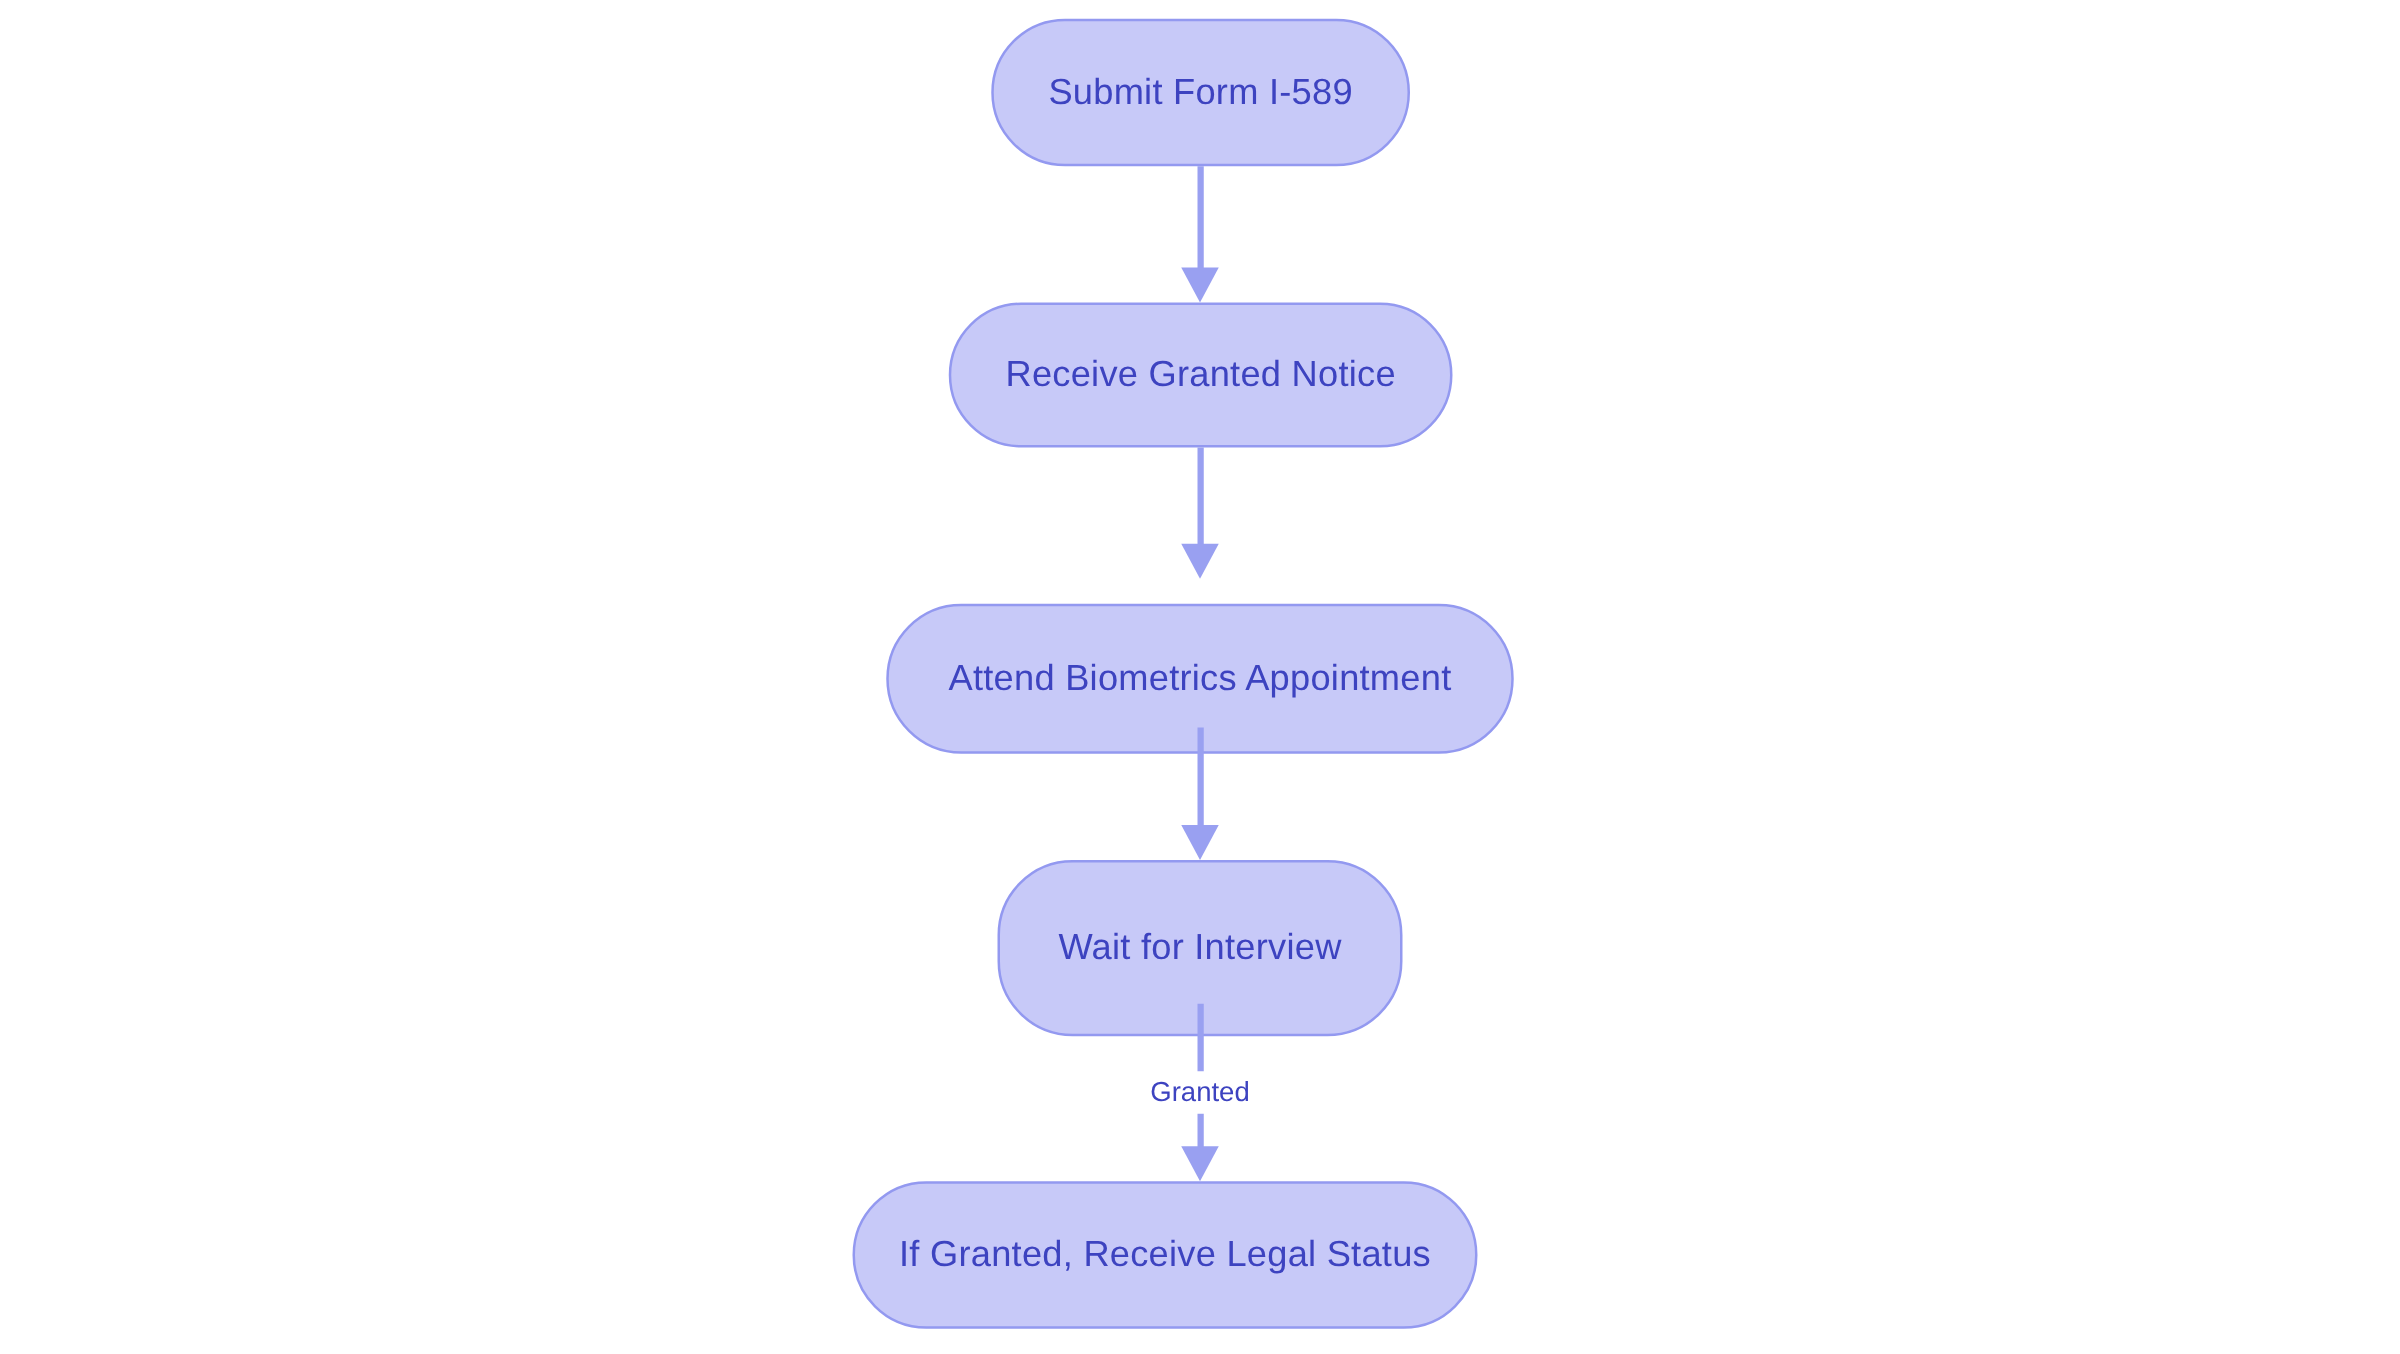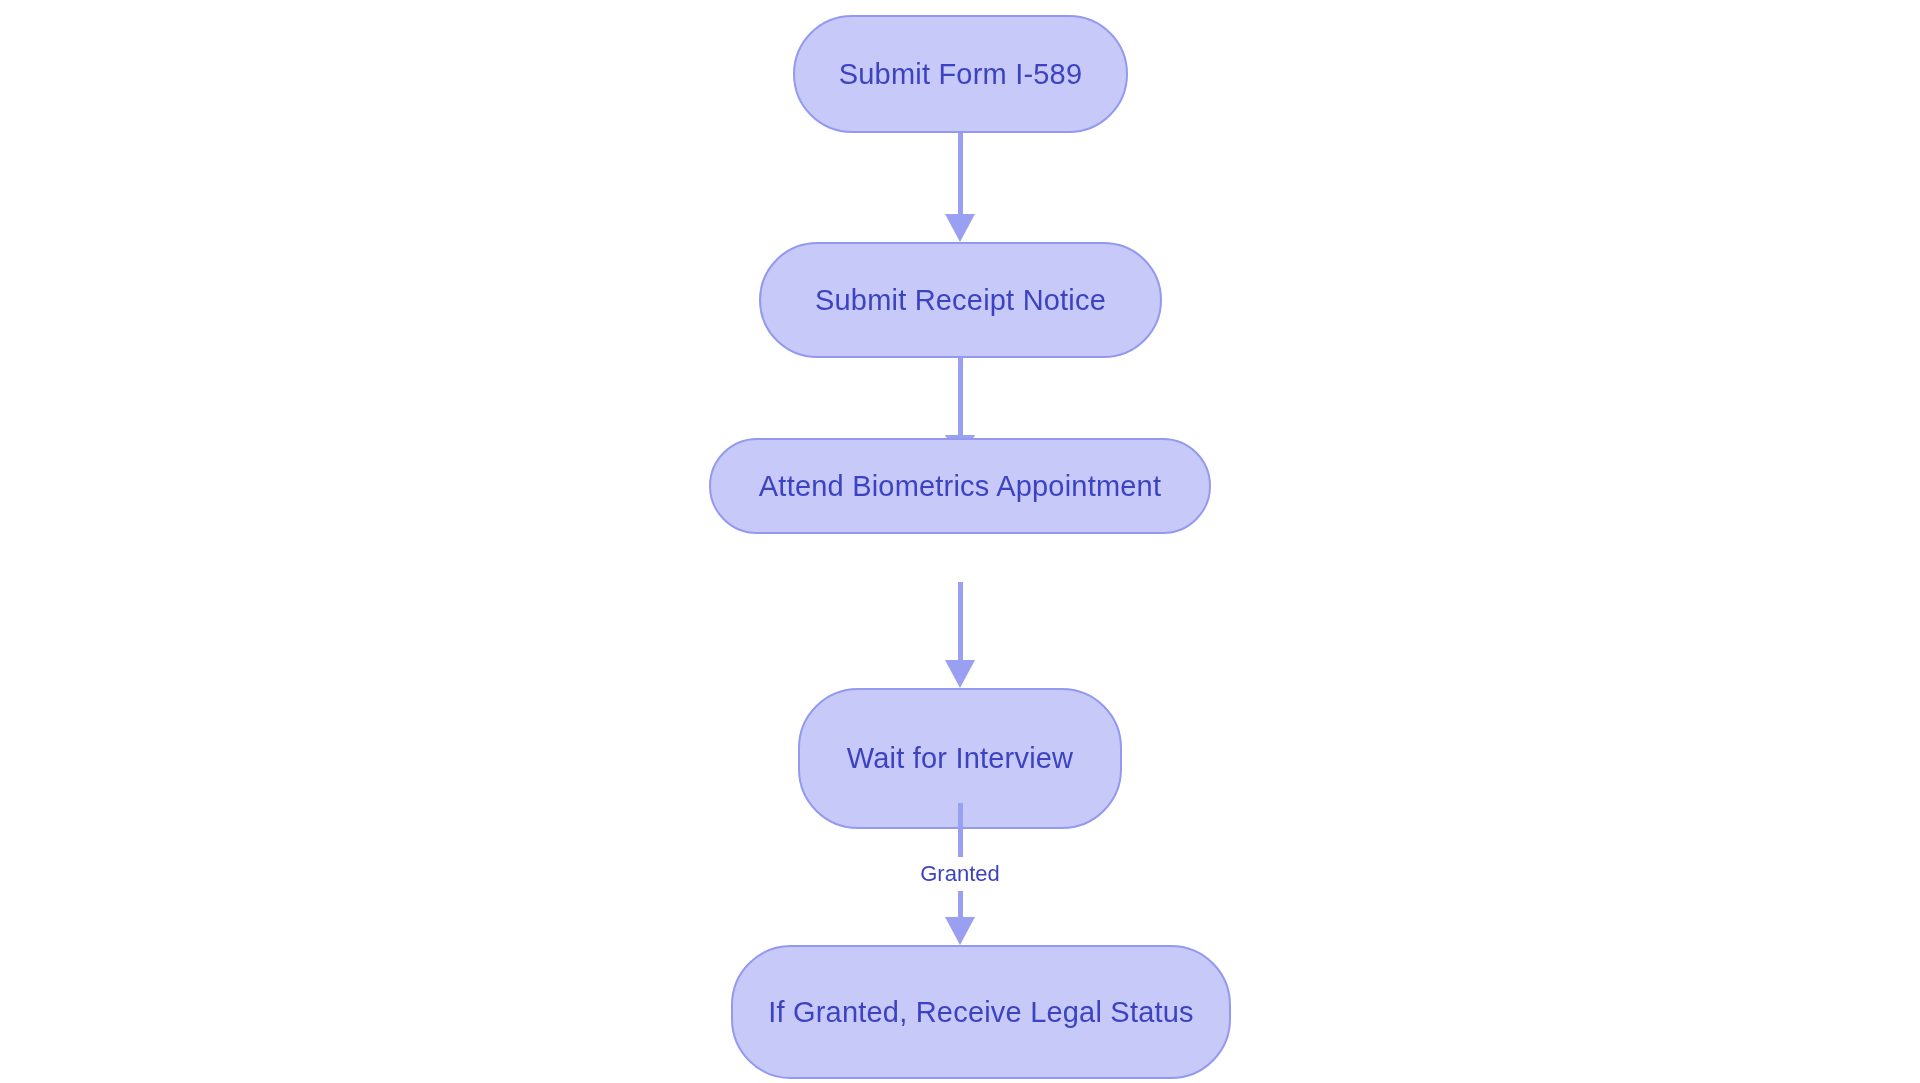--- a/index.html
+++ b/index.html
@@ -33,23 +33,23 @@
     border: 2px solid var(--node-border);
     background: var(--node-fill);
     color: var(--node-text);
     font-size: 29px;
     letter-spacing: 0.2px;
     text-align: center;
     white-space: nowrap;
   }
   .node-1 { left: 793px; top: 15px;  width: 335px; height: 118px; }
   .node-2 { left: 759px; top: 242px; width: 403px; height: 116px; }
-  .node-3 { left: 709px; top: 438px; width: 502px; height: 96px; }
+  .node-3 { left: 709px; top: 483px; width: 502px; height: 120px; }
   .node-4 { left: 798px; top: 688px; width: 324px; height: 141px; }
-  .node-5 { left: 731px; top: 945px; width: 500px; height: 134px; }
+  .node-5 { left: 682px; top: 945px; width: 500px; height: 118px; }
 
   .edge-line {
     position: absolute;
     left: 958px;
     width: 5px;
     background: var(--edge-line);
   }
   .edge-head {
     position: absolute;
     left: 945px;
@@ -88,21 +88,21 @@
   <div class="node node-1">
     <span>Submit Form I-589</span>
   </div>
 
   <div class="edge edge-1">
     <div class="edge-line"></div>
     <div class="edge-head"></div>
   </div>
 
   <div class="node node-2">
-    <span>Submit Receipt Notice</span>
+    <span>Receive Granted Notice</span>
   </div>
 
   <div class="edge edge-2">
     <div class="edge-line"></div>
     <div class="edge-head"></div>
   </div>
 
   <div class="node node-3">
     <span>Attend Biometrics Appointment</span>
   </div>

